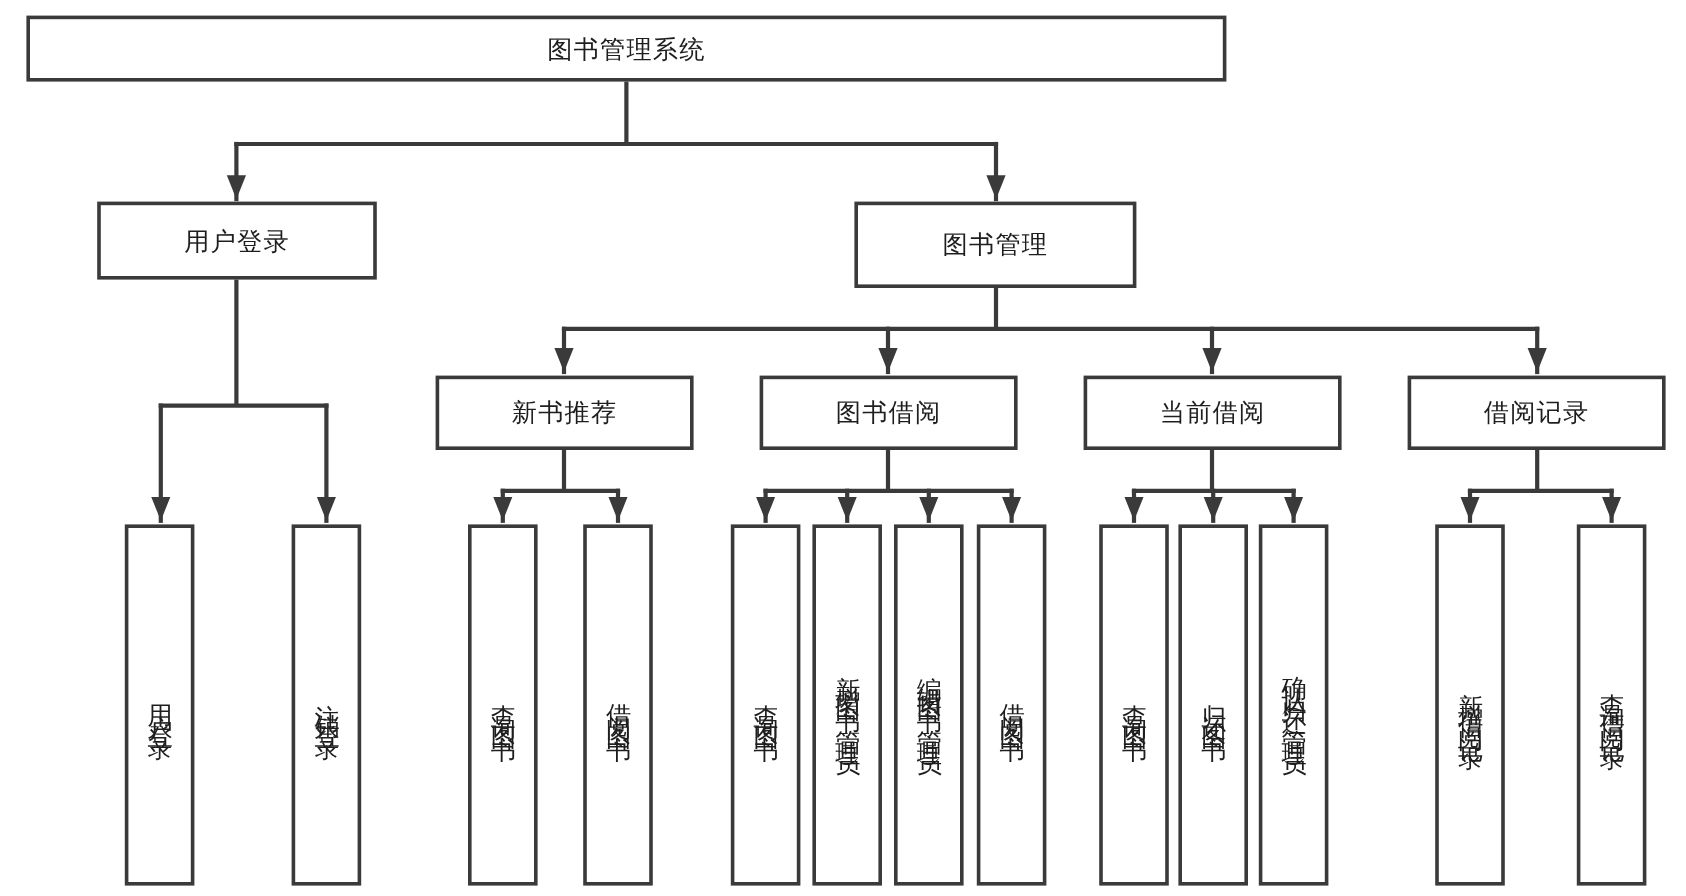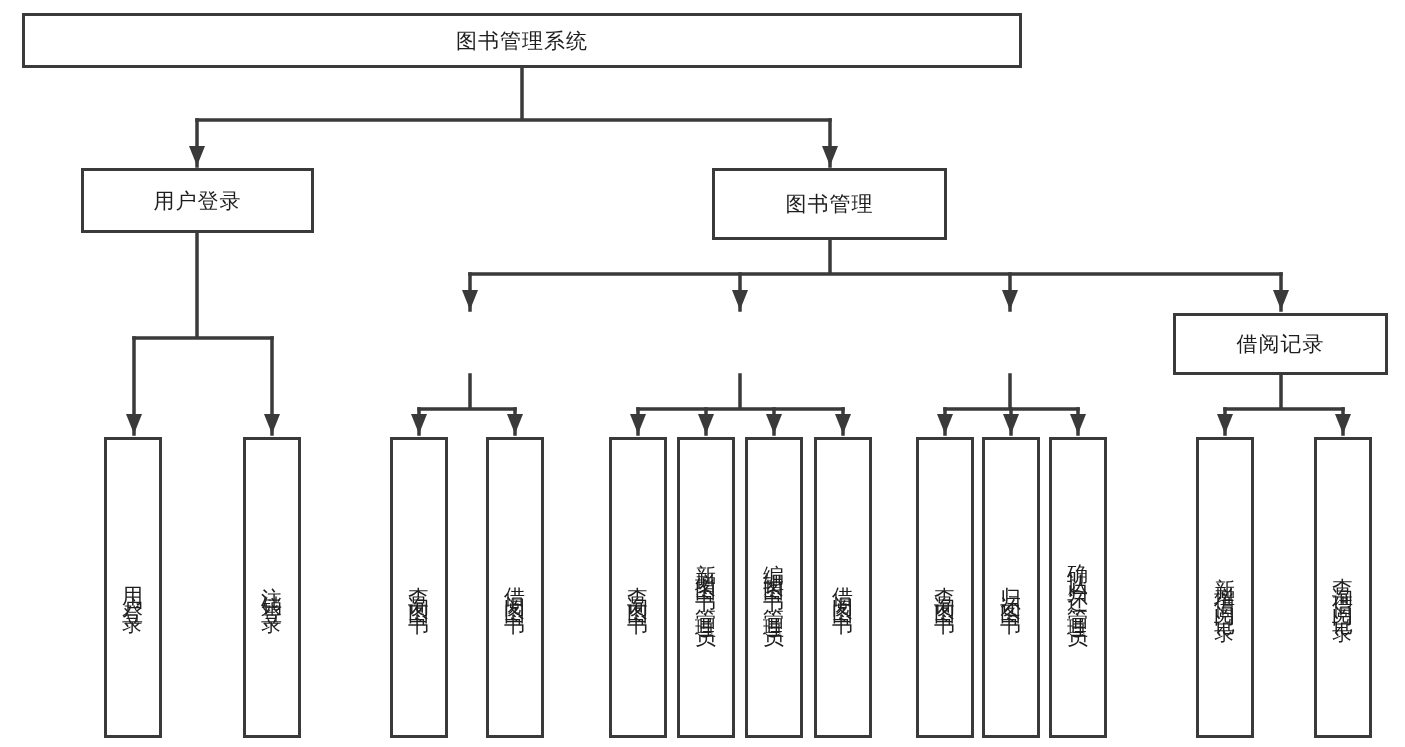--- a/index.html
+++ b/index.html
@@ -120,20 +120,29 @@
     <span class="hlabel">图书管理系统</span>
   </div>
 
   <div class="box n-l1a">
     <span class="hlabel">用户登录</span>
   </div>
   <div class="box n-l1b">
     <span class="hlabel">图书管理</span>
   </div>
 
+  <div class="box n-l2a">
+    <span class="hlabel">新书推荐</span>
+  </div>
+  <div class="box n-l2b">
+    <span class="hlabel">图书借阅</span>
+  </div>
+  <div class="box n-l2c">
+    <span class="hlabel">当前借阅</span>
+  </div>
   <div class="box n-l2d">
     <span class="hlabel">借阅记录</span>
   </div>
 
   <div class="box leaf lf1">
     <span class="vtext">用户登录</span>
   </div>
   <div class="box leaf lf2">
     <span class="vtext">注销登录</span>
   </div>

